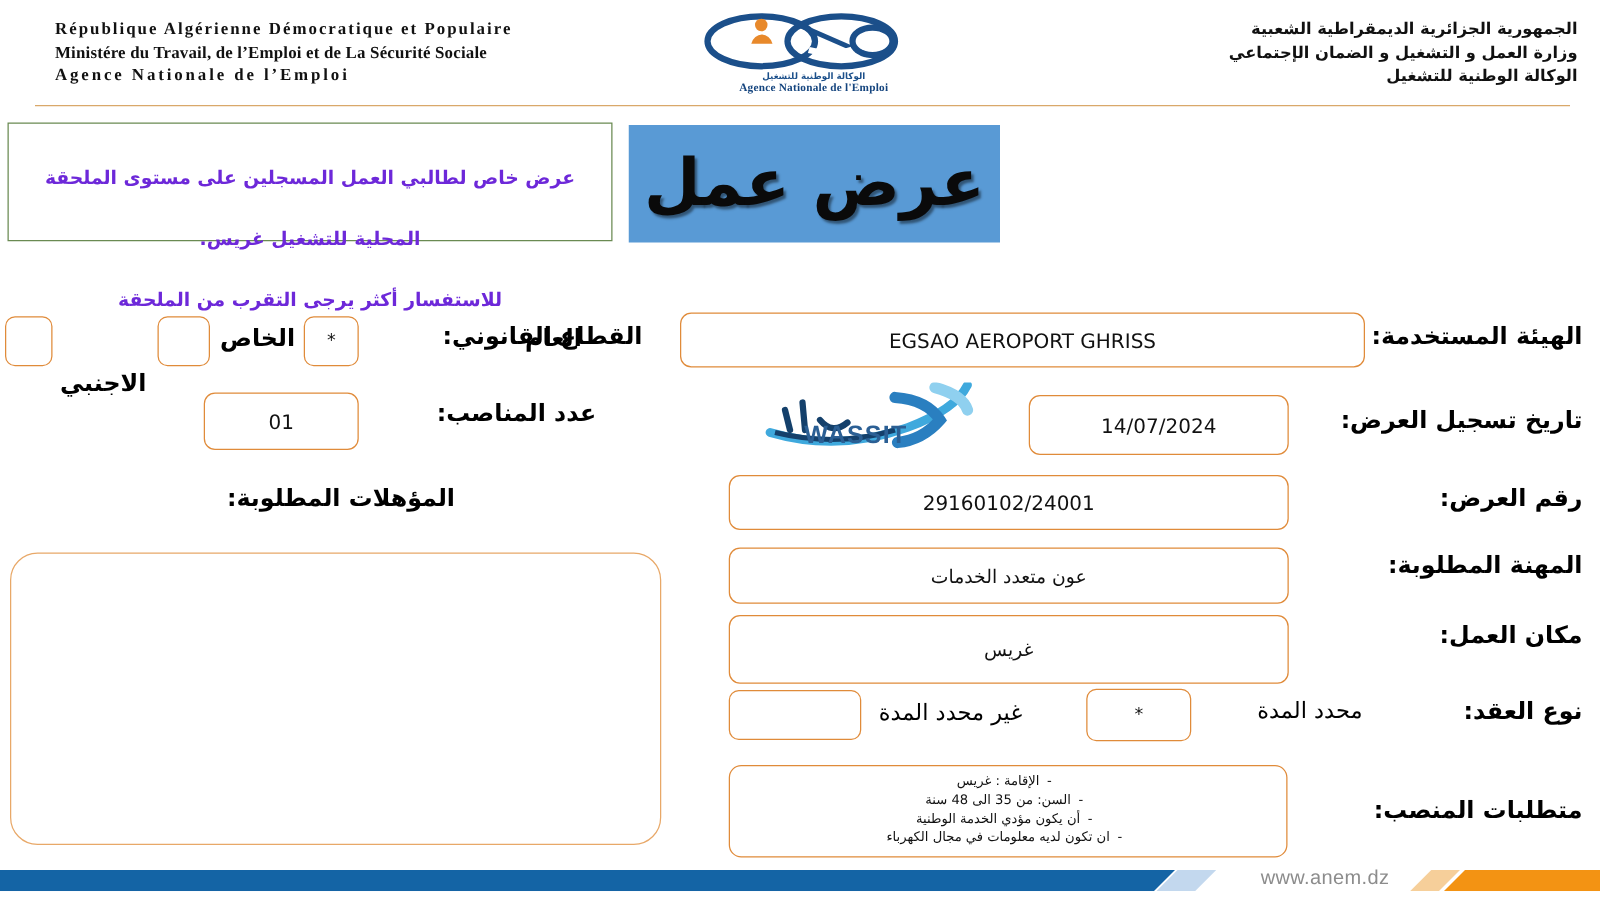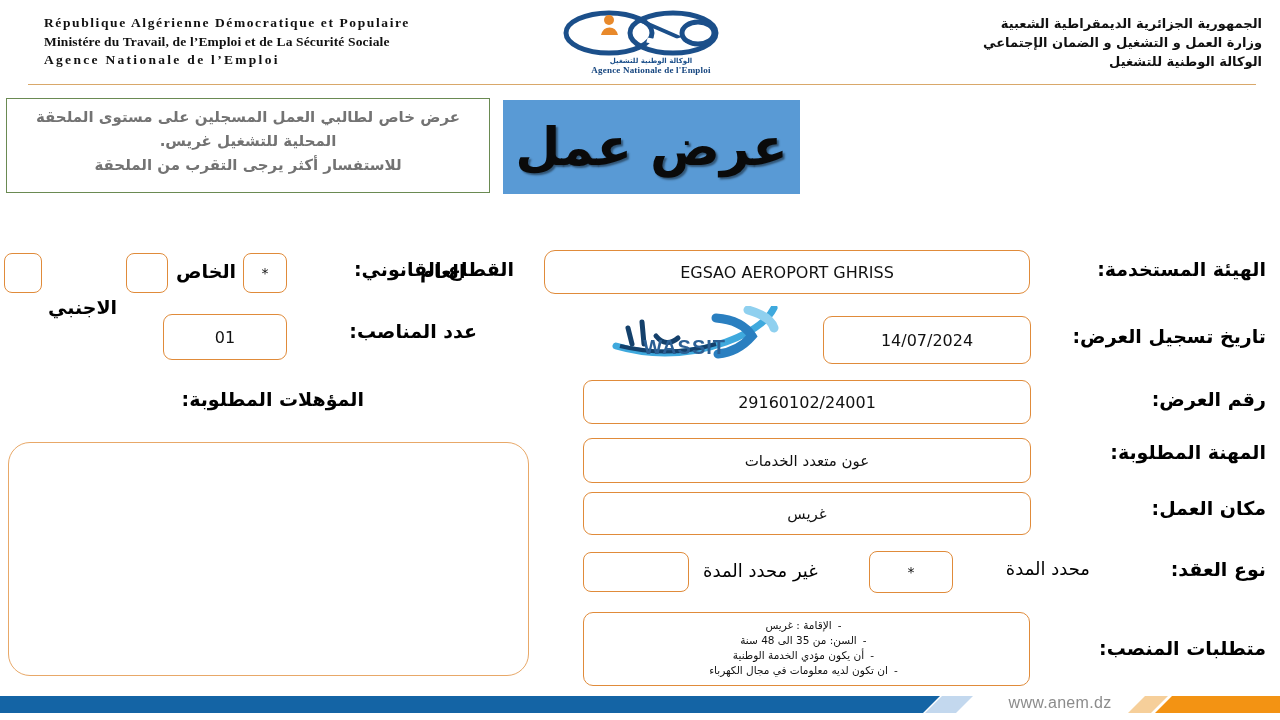--- a/index.html
+++ b/index.html
@@ -102,26 +102,27 @@
     top: 98px;
     width: 484px;
     height: 95px;
     border: 1.5px solid #6a8a52;
     box-sizing: border-box;
     background: #fff;
     padding: 6px 10px 0 10px;
     direction: rtl;
   }
   .notice-box .line {
-    color: #737373;
+    color: #6d28d9;
     font-family: "DejaVu Sans", sans-serif;
     font-weight: bold;
     font-size: 15px;
     line-height: 24px;
     text-align: center;
+    margin-top: 25px;
   }
 
   .banner {
     position: absolute;
     left: 503px;
     top: 100px;
     width: 297px;
     height: 94px;
     background: #599ad5;
     display: flex;
@@ -349,29 +350,29 @@
 
 
   <div class="flabel" style="right:14px; top:258px;">الهيئة المستخدمة:</div>
   <div class="flabel" style="right:14px; top:325px;">تاريخ تسجيل العرض:</div>
   <div class="flabel" style="right:14px; top:388px;">رقم العرض:</div>
   <div class="flabel" style="right:14px; top:441px;">المهنة المطلوبة:</div>
   <div class="flabel" style="right:14px; top:497px;">مكان العمل:</div>
   <div class="flabel" style="right:14px; top:558px;">نوع العقد:</div>
   <div class="flabel" style="right:14px; top:637px;">متطلبات المنصب:</div>
 
-  <div class="fbox latin" style="left:544px; top:250px; width:486px; height:44px;border-radius:11px;">EGSAO AEROPORT GHRISS</div>
+  <div class="fbox latin" style="left:544px; top:250px; width:548px; height:44px;">EGSAO AEROPORT GHRISS</div>
 
   <div class="fbox latin" style="left:823px; top:316px; width:208px; height:48px;">14/07/2024</div>
 
   <div class="fbox latin" style="left:583px; top:380px; width:448px; height:44px;">29160102/24001</div>
 
   <div class="fbox" style="left:583px; top:438px; width:448px; height:45px;">عون متعدد الخدمات</div>
 
-  <div class="fbox" style="left:583px; top:492px; width:448px; height:43px;">غريس</div>
+  <div class="fbox" style="left:583px; top:492px; width:448px; height:55px;">غريس</div>
 
   <div class="inline-opt light" style="right:190px; top:558px;">محدد المدة</div>
   <div class="chk" style="left:869px; top:551px; width:84px; height:42px;">*</div>
   <div class="inline-opt light" style="left:703px; top:560px;">غير محدد المدة</div>
   <div class="chk" style="left:583px; top:552px; width:106px; height:40px;"></div>
 
   <div class="req-box">
     <div class="req"><span class="dash">-</span><span>الإقامة : غريس</span></div>
     <div class="req"><span class="dash">-</span><span>السن:  من 35 الى 48 سنة</span></div>
     <div class="req"><span class="dash">-</span><span>أن يكون مؤدي الخدمة الوطنية</span></div>

